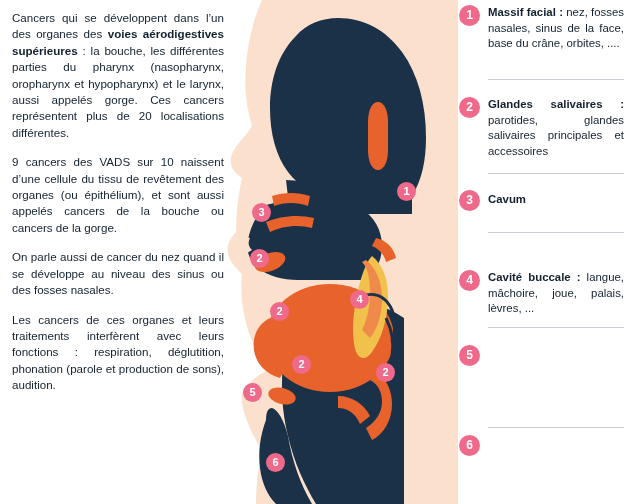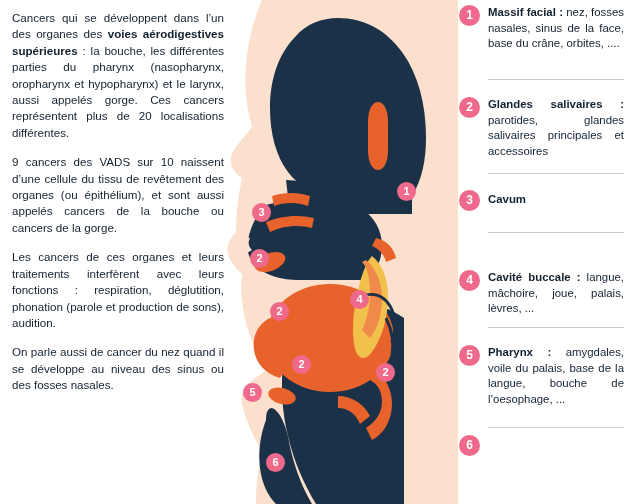--- a/index.html
+++ b/index.html
@@ -110,22 +110,22 @@
   }
 </style>
 </head>
 <body>
 
 <div id="page">
 
   <div id="left-text">
     <p>Cancers qui se développent dans l’un des organes des <b>voies aérodigestives supérieures</b> : la bouche, les différentes parties du pharynx (nasopharynx, oropharynx et hypopharynx) et le larynx, aussi appelés gorge. Ces cancers représentent plus de 20 localisations différentes.</p>
     <p>9 cancers des VADS sur 10 naissent d’une cellule du tissu de revêtement des organes (ou épithélium), et sont aussi appelés cancers de la bouche ou cancers de la gorge.</p>
+    <p>On parle aussi de cancer du nez quand il se développe au niveau des sinus ou des fosses nasales.</p>
     <p>Les cancers de ces organes et leurs traitements interfèrent avec leurs fonctions : respiration, déglutition, phonation (parole et production de sons), audition.</p>
-    <p>On parle aussi de cancer du nez quand il se développe au niveau des sinus ou des fosses nasales.</p>
   </div>
 
   <div id="illustration">
     <svg width="232" height="504" viewBox="0 0 232 504" xmlns="http://www.w3.org/2000/svg">
 
       <path fill="#fbe0cd" d="M36,0 L232,0 L232,504 L30,504
                C30,480 33,466 36,452
                C30,440 24,430 20,418
                C14,402 14,392 22,384
                C30,376 40,372 44,366
@@ -249,23 +249,20 @@
     <div class="legend-item" style="top:270px;">
       <div class="legend-num">4</div>
       <div class="legend-body">
         <span class="lg-title">Cavité buccale :</span><span> langue, mâchoire, joue, palais, lèvres, ...</span>
       </div>
     </div>
     <div class="legend-sep" style="top:327px;"></div>
 
     <div class="legend-item" style="top:345px;">
       <div class="legend-num">5</div>
-      <div class="legend-body">
-        <span class="lg-title">Pharynx :</span><span> amygdales, voile du palais, base de la langue, bouche de l’oesophage, ...</span>
-      </div>
     </div>
     <div class="legend-sep" style="top:427px;"></div>
 
     <div class="legend-item" style="top:435px;">
       <div class="legend-num">6</div>
     </div>
 
   </div>
 
 </div>

